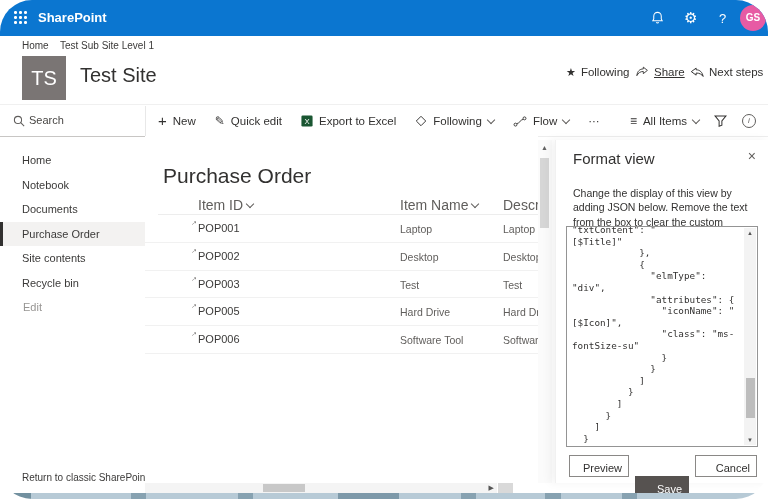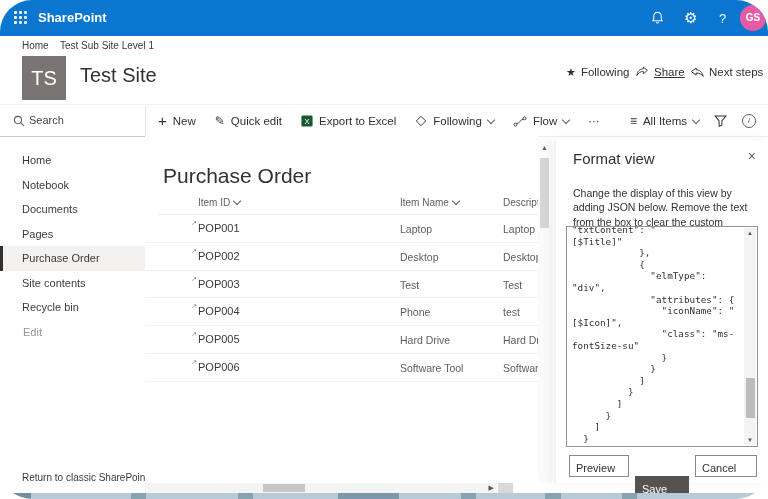--- a/index.html
+++ b/index.html
@@ -46,21 +46,21 @@
   .searchrow .lbl{position:absolute;left:29px;top:8px;font-size:11px;color:#484644;}
   .nav{position:absolute;left:0;top:42px;width:145px;}
   .navitem{height:24.5px;line-height:24.5px;padding-left:22px;font-size:11px;color:#3b3a39;}
   .navitem.sel{background:#f3f2f1;border-left:3px solid #323130;padding-left:19px;}
   .navitem.dim{color:#979593;padding-left:23px;}
   .sbfooter{left:22px;top:472px;font-size:10px;color:#3b3a39;}
 
   
   .main{left:145px;top:136px;width:393px;height:347px;overflow:hidden;background:#fff;}
   .listtitle{position:absolute;left:18px;top:14px;font-size:21px;font-weight:300;color:#323130;}
-  .heads{position:absolute;top:61px;font-size:10px;color:#605e5c;display:flex;align-items:center;gap:4px;white-space:nowrap;justify-content:flex-end;}
+  .heads{position:absolute;top:61px;font-size:14px;color:#605e5c;display:flex;align-items:center;gap:4px;white-space:nowrap;justify-content:flex-end;}
   .headline{position:absolute;left:13px;top:78px;width:380px;border-top:1px solid #ededed;}
   .rows{position:absolute;left:0;top:79px;width:393px;}
   .row{position:relative;height:26.8px;border-bottom:1px solid #f1f1f1;}
   .cid{position:absolute;left:53px;top:7px;font-size:11px;color:#3b3a39;white-space:nowrap;}
   .cmark{position:absolute;left:-7px;top:-3px;font-size:6px;color:#605e5c;}
   .cname{position:absolute;left:255px;top:8px;font-size:10.5px;color:#605e5c;white-space:nowrap;}
   .cdesc{position:absolute;left:358px;top:8px;font-size:10.5px;color:#605e5c;white-space:nowrap;}
 
   
   .vscroll{left:538px;top:140px;width:14px;height:343px;background:#fbfbfb;}
@@ -81,21 +81,21 @@
   .codebox{position:absolute;left:10px;top:86px;width:190px;height:219px;border:1px solid #949494;
            background:#fff;overflow:hidden;}
   .codebox pre{margin:-5px 0 0 0;padding:2px 16px 2px 5px;font-family:"DejaVu Sans Mono","Liberation Mono",monospace;
            font-size:9.3px;line-height:11.6px;color:#323130;white-space:pre;}
   .cscroll{position:absolute;right:1px;top:1px;bottom:1px;width:12px;background:#f3f3f3;}
   .cscroll .u{position:absolute;left:3px;top:2px;font-size:6px;color:#555;}
   .cscroll .d{position:absolute;left:3px;bottom:2px;font-size:6px;color:#555;}
   .cscroll .thumb{position:absolute;left:1.5px;top:69%;width:9px;height:40px;background:#bdbdbd;}
   .pfoot{position:absolute;left:0;bottom:4px;width:213px;height:24px;}
   .pbtn{position:absolute;top:0;height:22px;border:1px solid #8a8886;background:#fff;
-        font-size:11px;color:#323130;text-align:left;line-height:22px;box-sizing:border-box;}
+        font-size:11px;color:#323130;text-align:right;line-height:22px;box-sizing:border-box;}
   .pbtn.primary{background:#565250;border-color:#565250;color:#fff;}
 
   .taskbar{left:0;top:493px;width:768px;height:6px;
      background:linear-gradient(90deg,#72909f 0 4%,#b7cad6 4% 17%,#87a2b1 17% 19%,#b7cad6 19% 31%,
        #87a2b1 31% 33%,#b7cad6 33% 44%,#7d99a9 44% 52%,#b7cad6 52% 60%,#87a2b1 60% 62%,#b7cad6 62% 71%,
        #87a2b1 71% 73%,#b7cad6 73% 81%,#87a2b1 81% 83%,#b7cad6 83% 100%);}
   svg{display:block;}
 </style>
 </head>
 <body>
@@ -211,21 +211,20 @@
             <circle cx="5.8" cy="5.8" r="4.2" fill="none" stroke="#605e5c" stroke-width="1.2"></circle>
             <line x1="9" y1="9" x2="13" y2="13" stroke="#605e5c" stroke-width="1.2"></line>
           </svg>
       </span>
       <span class="lbl">Search</span>
     </div>
     <nav class="nav">
       <div class="navitem">Home</div>
       <div class="navitem">Notebook</div>
       <div class="navitem">Documents</div>
-      <div class="navitem">Pages</div>
       <div class="navitem sel">Purchase Order</div>
       <div class="navitem">Site contents</div>
       <div class="navitem">Recycle bin</div>
       <div class="navitem dim">Edit</div>
     </nav>
   </aside>
   <span class="abs sbfooter">Return to classic SharePoint</span>
 
   <main class="abs main">
     <h1 class="listtitle">Purchase Order</h1>
@@ -249,25 +248,20 @@
       </div>
       <div class="row">
         <span class="cid"><i class="cmark abs">↗</i><span>POP002</span></span>
         <span class="cname">Desktop</span>
         <span class="cdesc">Desktop</span>
       </div>
       <div class="row">
         <span class="cid"><i class="cmark abs">↗</i><span>POP003</span></span>
         <span class="cname">Test</span>
         <span class="cdesc">Test</span>
-      </div>
-      <div class="row">
-        <span class="cid"><i class="cmark abs">↗</i><span>POP004</span></span>
-        <span class="cname">Phone</span>
-        <span class="cdesc">test</span>
       </div>
       <div class="row">
         <span class="cid"><i class="cmark abs">↗</i><span>POP005</span></span>
         <span class="cname">Hard Drive</span>
         <span class="cdesc">Hard Drive</span>
       </div>
       <div class="row">
         <span class="cid"><i class="cmark abs">↗</i><span>POP006</span></span>
         <span class="cname">Software Tool</span>
         <span class="cdesc">Software T</span>

